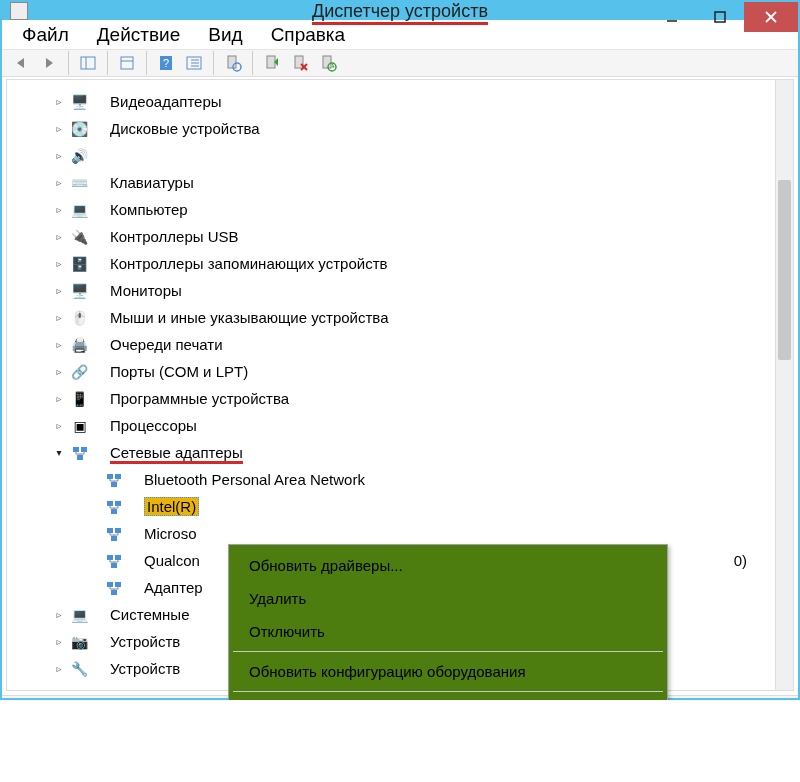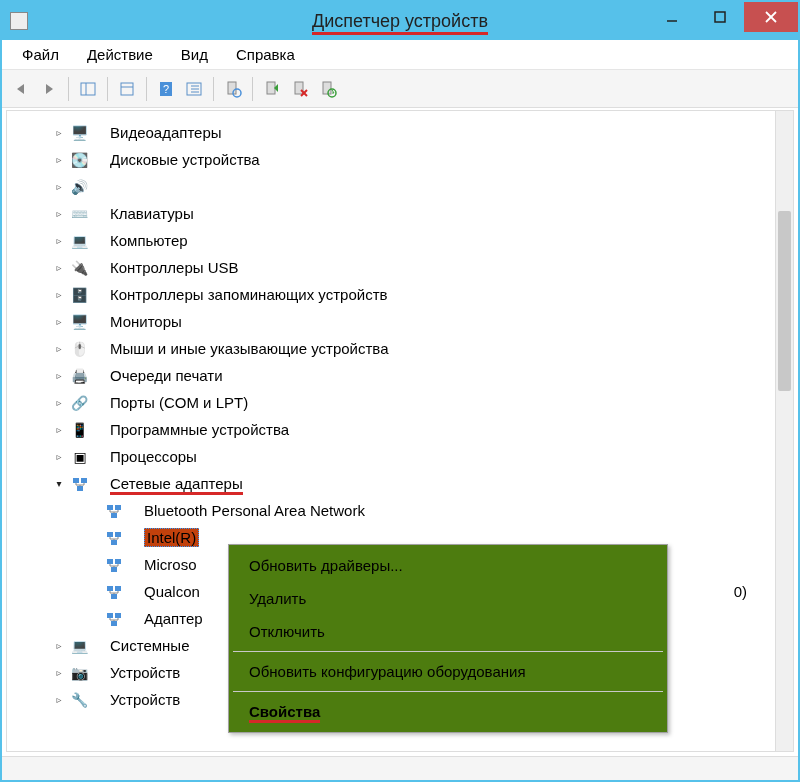--- a/index.html
+++ b/index.html
@@ -1,18 +1,18 @@
 <!DOCTYPE html>
 <html><head>
 <meta charset="utf-8">
 <style>
   * { box-sizing: border-box; margin: 0; padding: 0; }
   body { font-family: "Segoe UI", Tahoma, sans-serif; font-size: 14px; background: #fff; }
   .window {
-    width: 800px; height: 782px;
+    width: 800px; height: 700px;
     border: 2px solid #56c1ea;
     display: flex; flex-direction: column;
     position: relative;
   }
   .titlebar {
     height: 38px; background: #56c1ea;
     display: flex; align-items: center;
     position: relative;
   }
   .titlebar-icon {
@@ -32,21 +32,21 @@
   }
   .win-btn {
     width: 48px; height: 30px; display: flex; align-items: center; justify-content: center;
     font-size: 14px; color: #222; cursor: default;
   }
   .win-btn.close { background: #c75050; color: #fff; width: 54px; font-size: 16px; }
   .menubar {
     height: 30px; background: #fff; border-bottom: 1px solid #e5e5e5;
     display: flex; align-items: center; padding: 0 6px; gap: 0;
   }
-  .menu-item { padding: 4px 14px; font-size: 15px; cursor: default; }
+  .menu-item { padding: 4px 14px; font-size: 19px; cursor: default; }
   .toolbar {
     height: 38px; background: #f5f5f5; border-bottom: 1px solid #ddd;
     display: flex; align-items: center; padding: 0 6px; gap: 2px;
   }
   .tool-btn {
     width: 26px; height: 26px; display: flex; align-items: center; justify-content: center;
     cursor: default;
   }
   .tool-sep { width: 1px; height: 24px; background: #ccc; margin: 0 4px; }
   .content-wrap {
@@ -65,21 +65,21 @@
     font-size: 10px; color: #666; cursor: default;
   }
   .expander.open { color: #222; }
   .dev-icon {
     width: 18px; height: 18px; display: inline-flex; align-items: center; justify-content: center;
     font-size: 14px;
   }
   .tree-label { white-space: nowrap; margin-left: 15px; }
   .child-row { padding-left: 34px; }
   .selected {
-    border: 1px dotted #3399ff; background: #c2410c; padding: 0 2px;
+    border: 1px dotted #3399ff; background: #eab308; padding: 0 2px;
   }
   .red-underline { border-bottom: 3px solid #d62828; padding-bottom: 0; }
   .scrollbar {
     width: 18px; background: #f0f0f0; border-left: 1px solid #ddd;
     position: relative;
   }
   .scroll-thumb {
     position: absolute; left: 2px; right: 2px; top: 100px; height: 180px;
     background: #c8c8c8; border-radius: 2px;
   }

